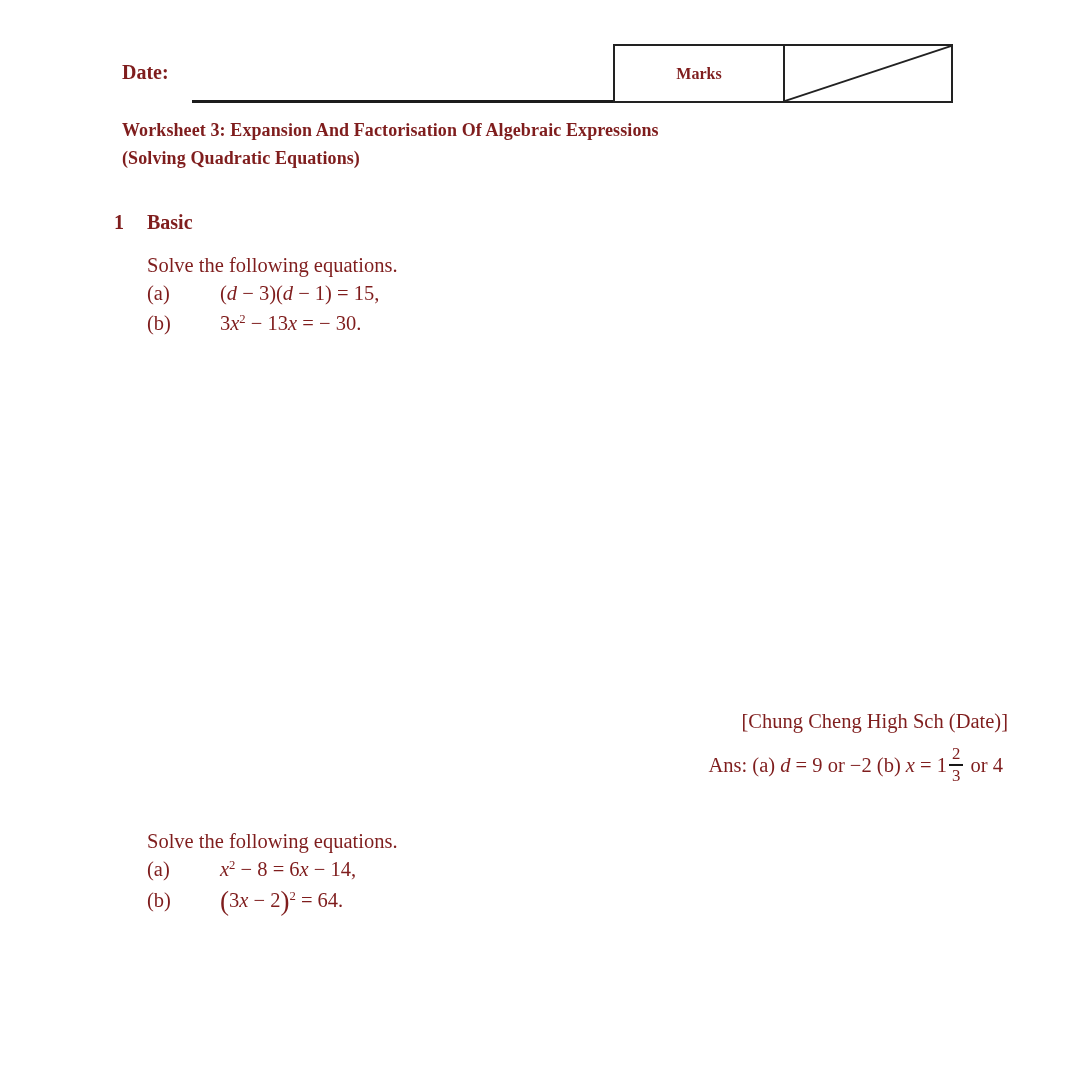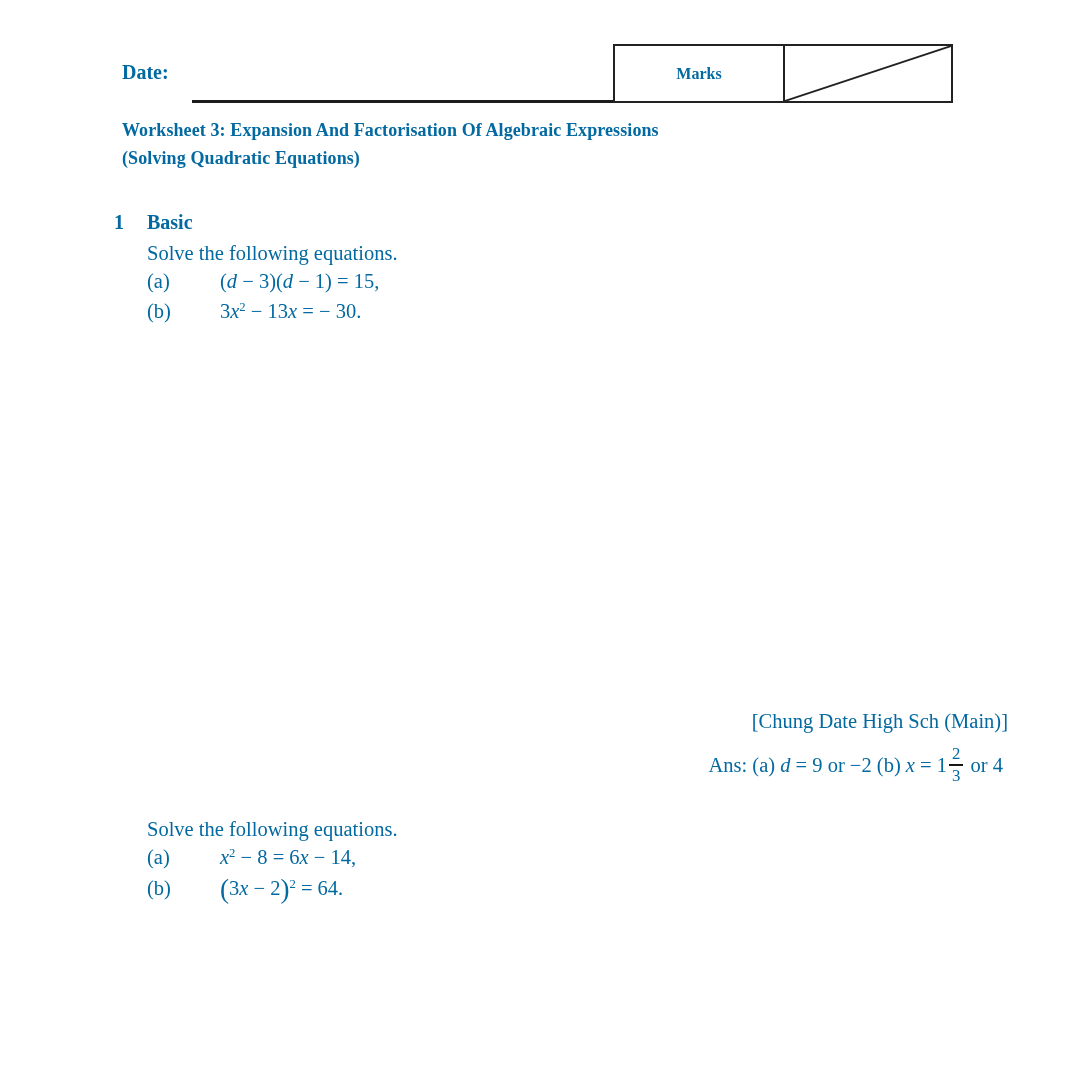--- a/index.html
+++ b/index.html
@@ -3,21 +3,21 @@
 <meta charset="utf-8">
 <style>
   * { margin: 0; padding: 0; box-sizing: border-box; }
   html, body { background: #ffffff; }
   .page {
     position: relative;
     width: 1080px;
     height: 1080px;
     background: #ffffff;
     font-family: "Liberation Serif", "DejaVu Serif", serif;
-    color: #0369a1;
+    color: #7f1d1d;
     overflow: hidden;
     border-radius: 8px;
   }
 
   
   .date-label {
     position: absolute; left: 122px; top: 61px;
     font-size: 20px; font-weight: bold;
   }
   .date-line {
@@ -44,21 +44,21 @@
     font-size: 18px; font-weight: bold; line-height: 27.5px;
     letter-spacing: 0.1px;
   }
 
   
   .question { position: absolute; left: 114px; font-size: 20.5px; }
   .q1 { top: 211px; }
   .q2 { top: 809px; }
   .q-heading { font-weight: bold; font-size: 20px; line-height: 22px; }
   .q-num { display: inline-block; width: 33px; }
-  .q-instruction { margin-left: 33px; margin-top: 9px; line-height: 23px; }
+  .q-instruction { margin-left: 33px; margin-top: 21px; line-height: 23px; }
   .q-part { margin-left: 33px; display: flex; align-items: baseline; }
   .q-part.first { margin-top: 5px; }
   .q-part.second { margin-top: 7px; }
   .part-label { width: 73px; flex: 0 0 73px; }
   .equation { white-space: nowrap; }
   .equation i, .ans-line i { font-style: italic; font-family: "Liberation Serif", serif; }
   sup { font-size: 0.62em; line-height: 0; vertical-align: 0.55em; }
   .big { font-size: 1.32em; line-height: 1; vertical-align: -0.1em; }
 
   
@@ -109,21 +109,21 @@
     <div class="q-part first">
       <span class="part-label">(a)</span>
       <span class="equation"><span>(</span><i>d</i><span> − 3)(</span><i>d</i><span> − 1) = 15,</span></span>
     </div>
     <div class="q-part second">
       <span class="part-label">(b)</span>
       <span class="equation"><span>3</span><i>x</i><sup>2</sup><span> − 13</span><i>x</i><span> = − 30.</span></span>
     </div>
   </section>
 
-  <div class="attribution">[Chung Date High Sch (Main)]</div>
+  <div class="attribution">[Chung Cheng High Sch (Date)]</div>
   <div class="ans-line"><span>Ans: (a) </span><i>d</i><span> = 9 or −2 (b) </span><i>x</i><span> = 1</span><span class="frac"><span class="num">2</span><span class="den">3</span></span><span> or 4</span></div>
 
   <section class="question q2">
     <div class="q-instruction">Solve the following equations.</div>
     <div class="q-part first">
       <span class="part-label">(a)</span>
       <span class="equation"><i>x</i><sup>2</sup><span> − 8 = 6</span><i>x</i><span> − 14,</span></span>
     </div>
     <div class="q-part second">
       <span class="part-label">(b)</span>

